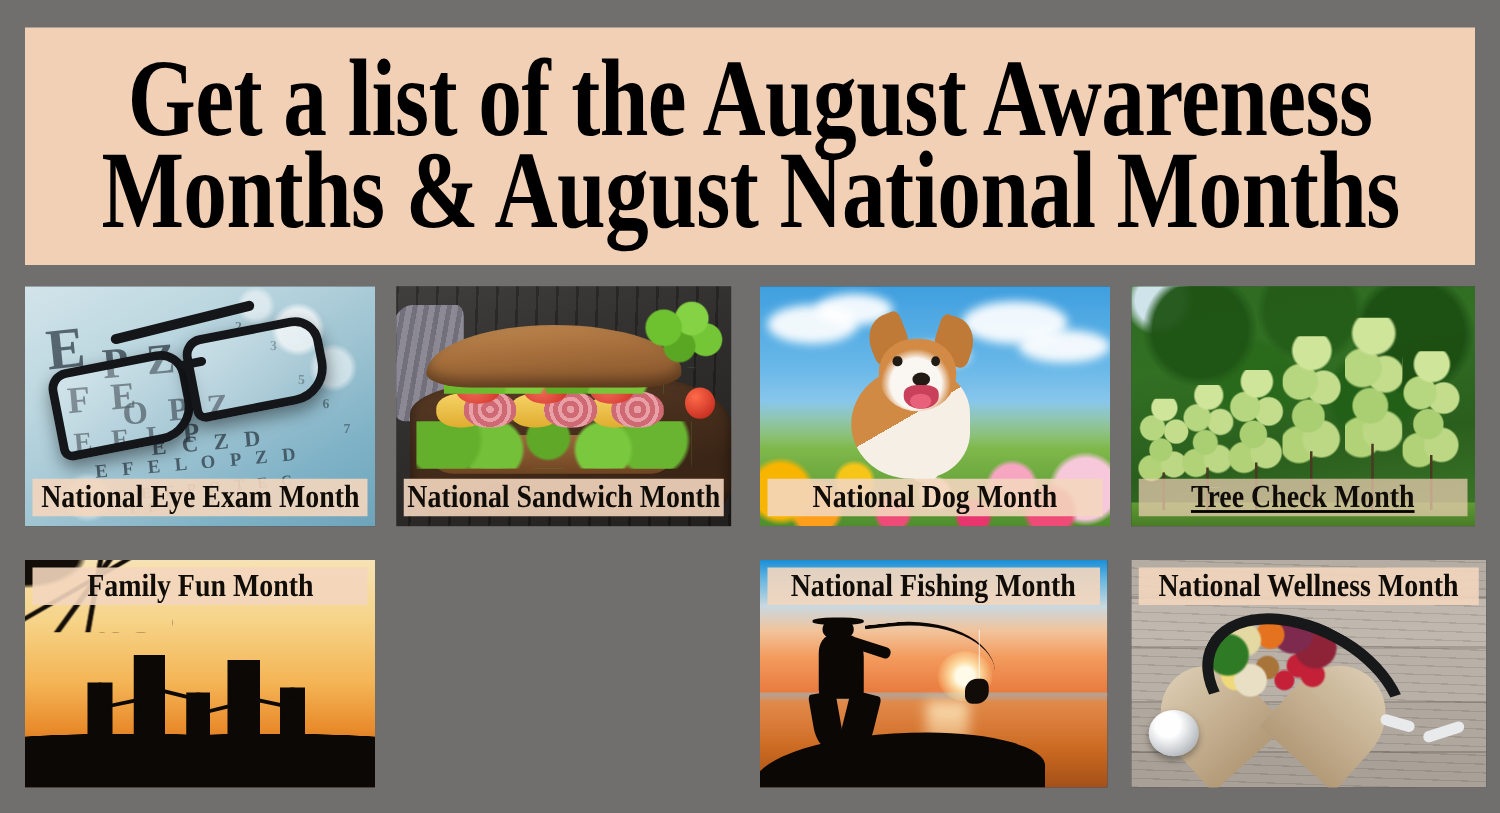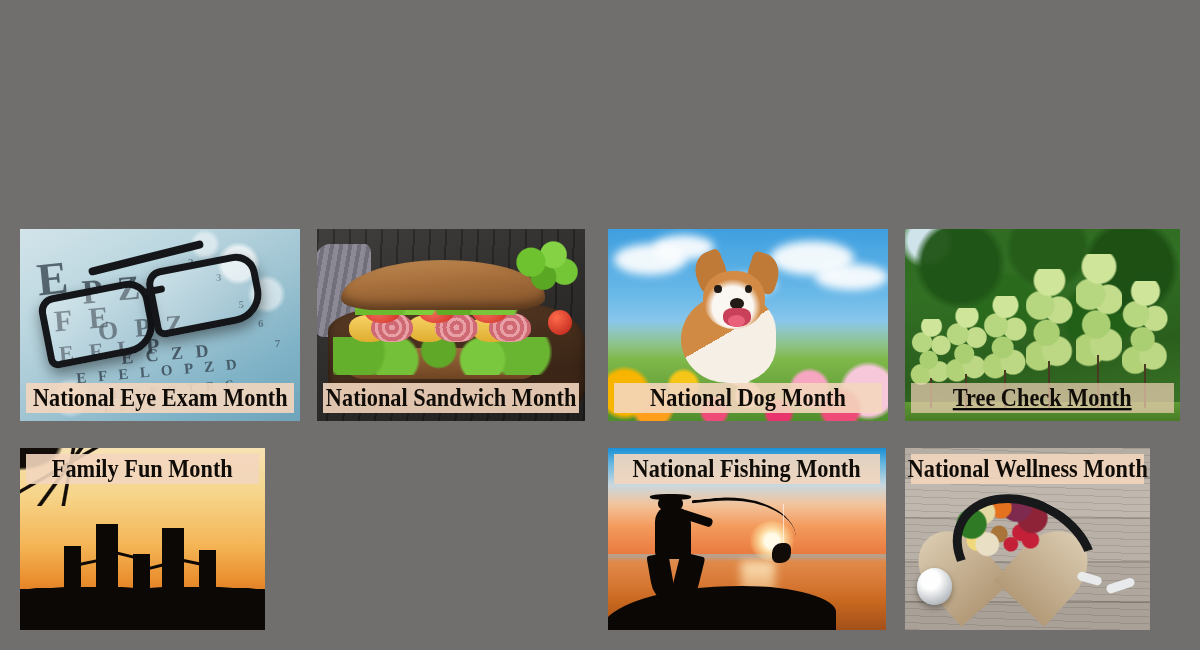--- a/index.html
+++ b/index.html
@@ -295,20 +295,24 @@
   .steth-chest { position:absolute; left:5%; bottom:14%; width:14%; height:20%; z-index:7;
     background: radial-gradient(circle at 38% 32%, #fefefe 0 28%, #c9cdd1 62%, #8e949a 100%);
     border-radius:50%; box-shadow: 0 3px 6px rgba(0,0,0,.35); }
   .steth-ear { position:absolute; background:#e8eaec; border-radius:6px; z-index:7; }
 </style>
 </head>
 <body>
 
 <div class="page">
 
+  <div class="header">
+    <div class="header-line">Get a list of the August Awareness</div>
+    <div class="header-line">Months &amp; August National  Months</div>
+  </div>
 
   <div class="grid">
 
     <div class="card" style="left:20px; top:229px; width:280px; height:192px;">
       <div class="photo">
         <div class="eye-bg"></div>
         <div class="eye-rows">
           <div class="eye-row" style="left:6%; top:12%; font-size:46px; transform:rotate(-6deg);">E</div>
           <div class="eye-row" style="left:22%; top:22%; font-size:34px; transform:rotate(-5deg); letter-spacing:4px;">P Z</div>
           <div class="eye-row" style="left:12%; top:38%; font-size:30px; transform:rotate(-5deg); letter-spacing:5px;">F E</div>
@@ -414,21 +418,21 @@
         <div class="sapling" style="left:79%; height:66%;">
           <div class="crown"></div>
             <div class="trunk"></div>
           </div>
       </div>
       <div class="label-band bottom translucent">
         <span class="label-text">Tree Check Month</span>
       </div>
     </div>
 
-    <div class="card" style="left:20px; top:448px; width:245px; height:182px;">
+    <div class="card" style="left:20px; top:448px; width:280px; height:182px;">
       <div class="photo">
         <div class="fam-sky"></div>
         <div class="fam-branch"></div>
         <div class="fam-ground"></div>
 
         <div class="person" style="left:18%; width:7%; height:24%;">
           <div class="head" style="width:52%; height:20%;"></div>
           <div class="torso" style="top:19%; width:72%; height:44%; border-radius:40% 40% 10% 10%;"></div>
           <div class="legs" style="top:60%; width:62%; height:42%;"></div>
         </div>
@@ -482,21 +486,21 @@
         <div class="fish-man" style="left:17%; top:33%; width:13%; height:28%; border-radius:28% 34% 12% 14%;"></div>
         <div class="fish-man" style="left:26%; top:36%; width:12%; height:5%; border-radius:4px; transform:rotate(18deg);"></div>
         <div class="fish-man" style="left:24%; top:58%; width:9%; height:26%; border-radius:10% 10% 40% 30%; transform:rotate(14deg);"></div>
         <div class="fish-man" style="left:15%; top:58%; width:8%; height:24%; border-radius:10% 10% 30% 40%; transform:rotate(-10deg);"></div>
       </div>
       <div class="label-band top">
         <span class="label-text">National Fishing Month</span>
       </div>
     </div>
 
-    <div class="card" style="left:905px; top:448px; width:245px; height:182px;">
+    <div class="card" style="left:905px; top:448px; width:284px; height:182px;">
       <div class="photo">
         <div class="well-wood"></div>
         <div class="heart-bowl"></div>
         <div class="heart-fill" style="left:20%; top:28%; width:40%; height:40%;"></div>
         <div class="steth-tube" style="left:18%; top:28%; width:62%; height:62%; transform:rotate(28deg);"></div>
         <div class="steth-chest"></div>
         <div class="steth-ear" style="right:6%; bottom:22%; width:12%; height:5%; transform:rotate(-18deg);"></div>
         <div class="steth-ear" style="right:20%; bottom:26%; width:10%; height:5%; transform:rotate(16deg);"></div>
       </div>
       <div class="label-band top">

